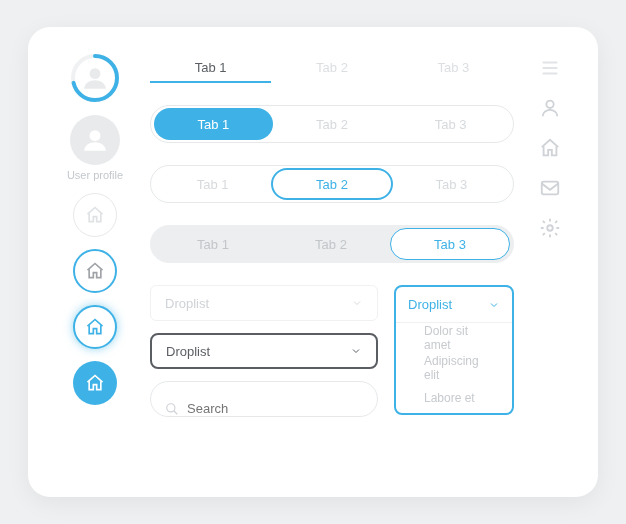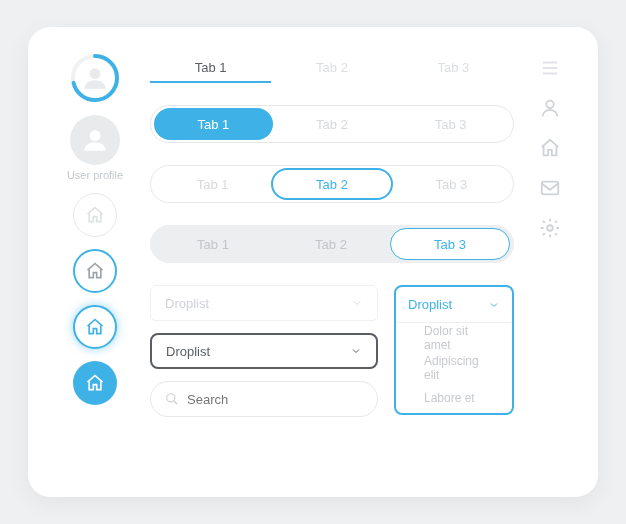--- a/index.html
+++ b/index.html
@@ -92,21 +92,21 @@
     border-bottom:1px solid #eef0f2;
   }
   .drop-open .item {
     height:30px; display:flex; align-items:center; padding:0 28px;
     font-size:12px; color:#c7cace; cursor:pointer;
   }
   .chev { width:12px; height:12px; }
 
   .search-pill {
     height:36px; border:1px solid #e6e8ea; border-radius:18px;
-    display:flex; align-items:center; gap:8px; padding:0 14px;
+    display:flex; align-items:flex-end; gap:8px; padding:0 14px;
     font-size:13px; color:#cfd2d6;
   }
 
   
   .right-col {
     display:flex; flex-direction:column; gap:18px; align-items:center;
     padding-top:4px;
   }
   .ricon { width:22px; height:22px; stroke:#cfd2d6; cursor:pointer;}
   .ricon.dim { stroke:#e1e3e6; }

